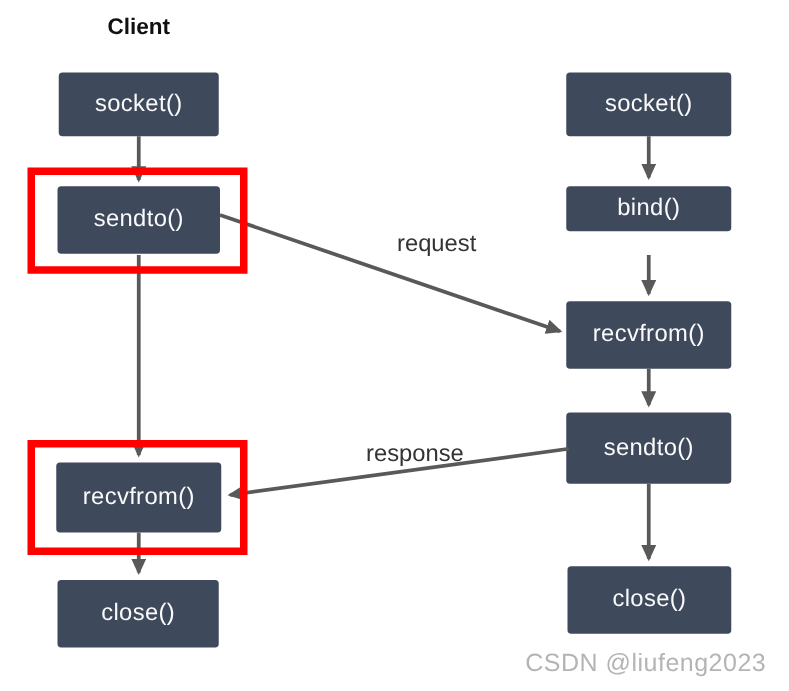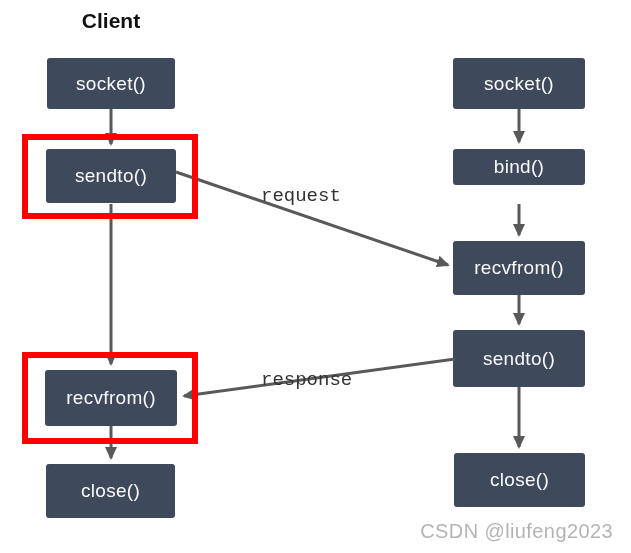--- a/index.html
+++ b/index.html
@@ -14,21 +14,21 @@
   * { margin: 0; padding: 0; box-sizing: border-box; }
   html, body { background: #ffffff; }
   body {
     width: 631px; height: 553px;
     font-family: "Liberation Sans", "DejaVu Sans", sans-serif;
     position: relative; overflow: hidden;
   }
   .canvas { position: absolute; left: 0; top: 0; width: 631px; height: 553px; }
   .col-title {
     position: absolute;
-    font-size: 21px; font-weight: 700; color: var(--title);
+    font-size: 18px; font-weight: 700; color: var(--title);
     text-align: center; line-height: 24px;
   }
   .title-client { left: 46px; top: 9px; width: 130px; }
   .title-server { left: 454px; top: 9px; width: 130px; }
   .node {
     position: absolute;
     background: var(--node-fill);
     color: var(--node-text);
     border-radius: 3px;
     display: flex; align-items: center; justify-content: center;
@@ -44,26 +44,25 @@
   .ah { fill: var(--arrow); }
   .highlight {
     position: absolute;
     border: 6px solid var(--highlight);
     background: transparent;
     z-index: 4;
   }
   .msg-label {
     position: absolute;
     font-size: 19px; color: var(--label);
-    text-align: left; line-height: 22px;
+    text-align: right; line-height: 22px;
     z-index: 5;
-    font-family: Liberation Mono, monospace;
   }
   .label-request { left: 261px; top: 185px; width: 120px; }
-  .label-response { left: 261px; top: 353px; width: 120px; margin-top: 16px; }
+  .label-response { left: 251px; top: 353px; width: 120px; }
   .watermark {
     position: absolute;
     right: 18px; top: 520px;
     font-size: 20px; color: var(--watermark);
     letter-spacing: 0.4px;
     z-index: 5;
   }
 </style>
 </head>
 <body>

